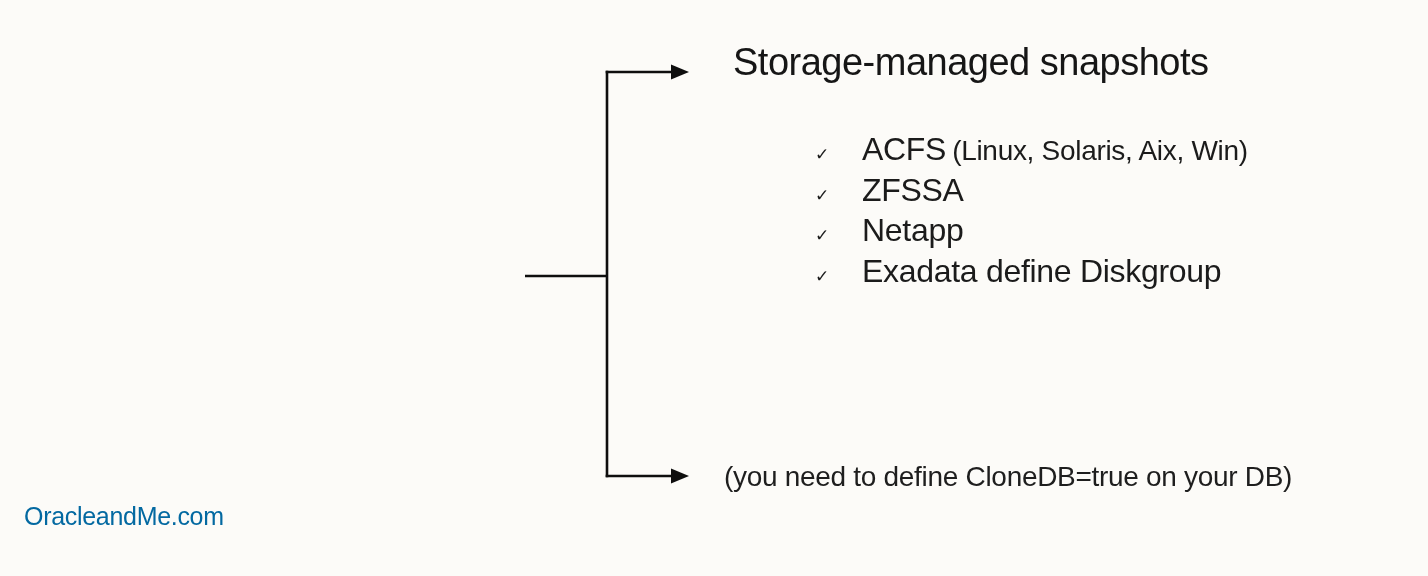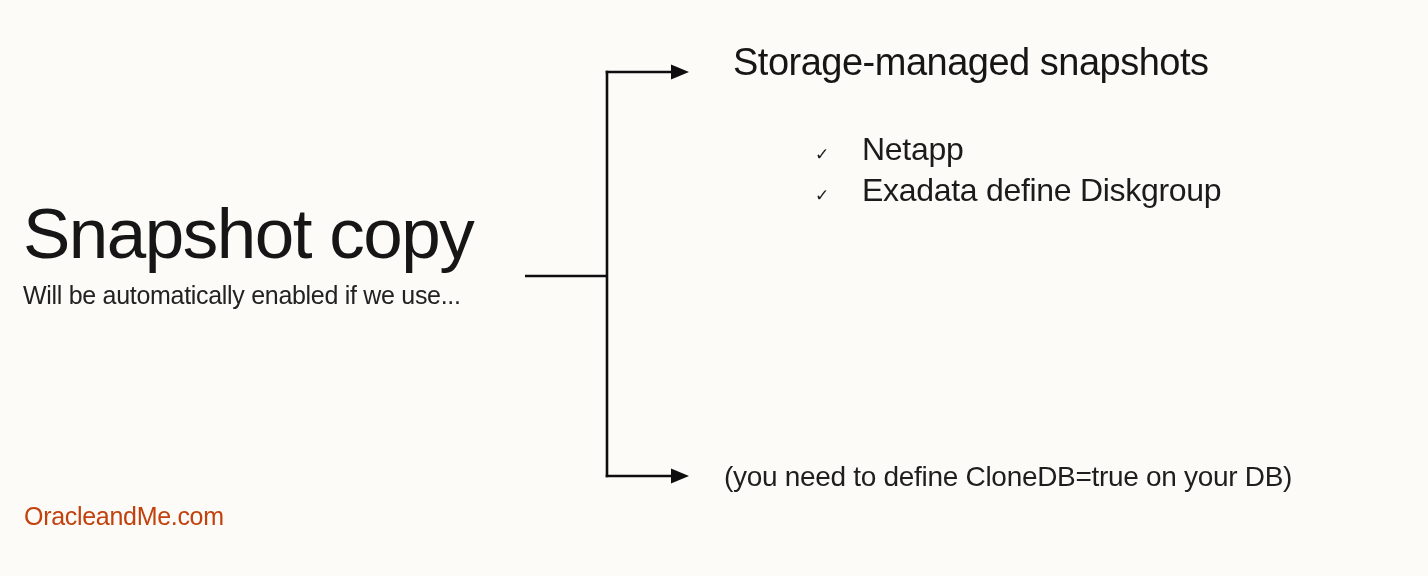--- a/index.html
+++ b/index.html
@@ -47,49 +47,51 @@
   
   .branch-filesystem { position: absolute; left: 724px; top: 450px; }
   .branch-subtitle {
     font-size: 28px; line-height: 1.2; margin-top: 10px;
     letter-spacing: -0.3px; color: #1e1e1e; white-space: nowrap; text-align: right;
   }
 
   
   .footer {
     position: absolute; left: 24px; top: 502px;
-    font-size: 25px; letter-spacing: -0.3px; color: #c2410c;
+    font-size: 25px; letter-spacing: -0.3px; color: #0369a1;
   }
 </style>
 </head>
 <body>
 
 <div class="stage">
 
-  <div class="root">
-    <div class="root-title">Snapshot copy</div>
-    <div class="root-subtitle">Will be automatically enabled if we use...</div>
-  </div>
 
   <svg class="connector" viewBox="0 0 190 430" aria-hidden="true">
     <line x1="5" y1="218" x2="88" y2="218"></line>
     <line x1="87" y1="12.7" x2="87" y2="419.3"></line>
     <line x1="85.7" y1="14" x2="153" y2="14"></line>
     <polygon points="151,6.5 169,14 151,21.5"></polygon>
     <line x1="85.7" y1="418" x2="153" y2="418"></line>
     <polygon points="151,410.5 169,418 151,425.5"></polygon>
   </svg>
 
   <div class="branch-storage">
     <div class="branch-title">Storage-managed snapshots</div>
   </div>
 
   <ul class="storage-list">
 
+      <li>
+        <span class="check">✓</span><span class="item-label">ACFS</span><span class="item-note">(Linux, Solaris, Aix, Win)</span>
+      </li>
 
+      <li>
+        <span class="check">✓</span><span class="item-label">ZFSSA</span>
+      </li>
 
       <li>
         <span class="check">✓</span><span class="item-label">Netapp</span>
       </li>
 
 
       <li>
         <span class="check">✓</span><span class="item-label">Exadata define Diskgroup</span>
       </li>
     </ul>

